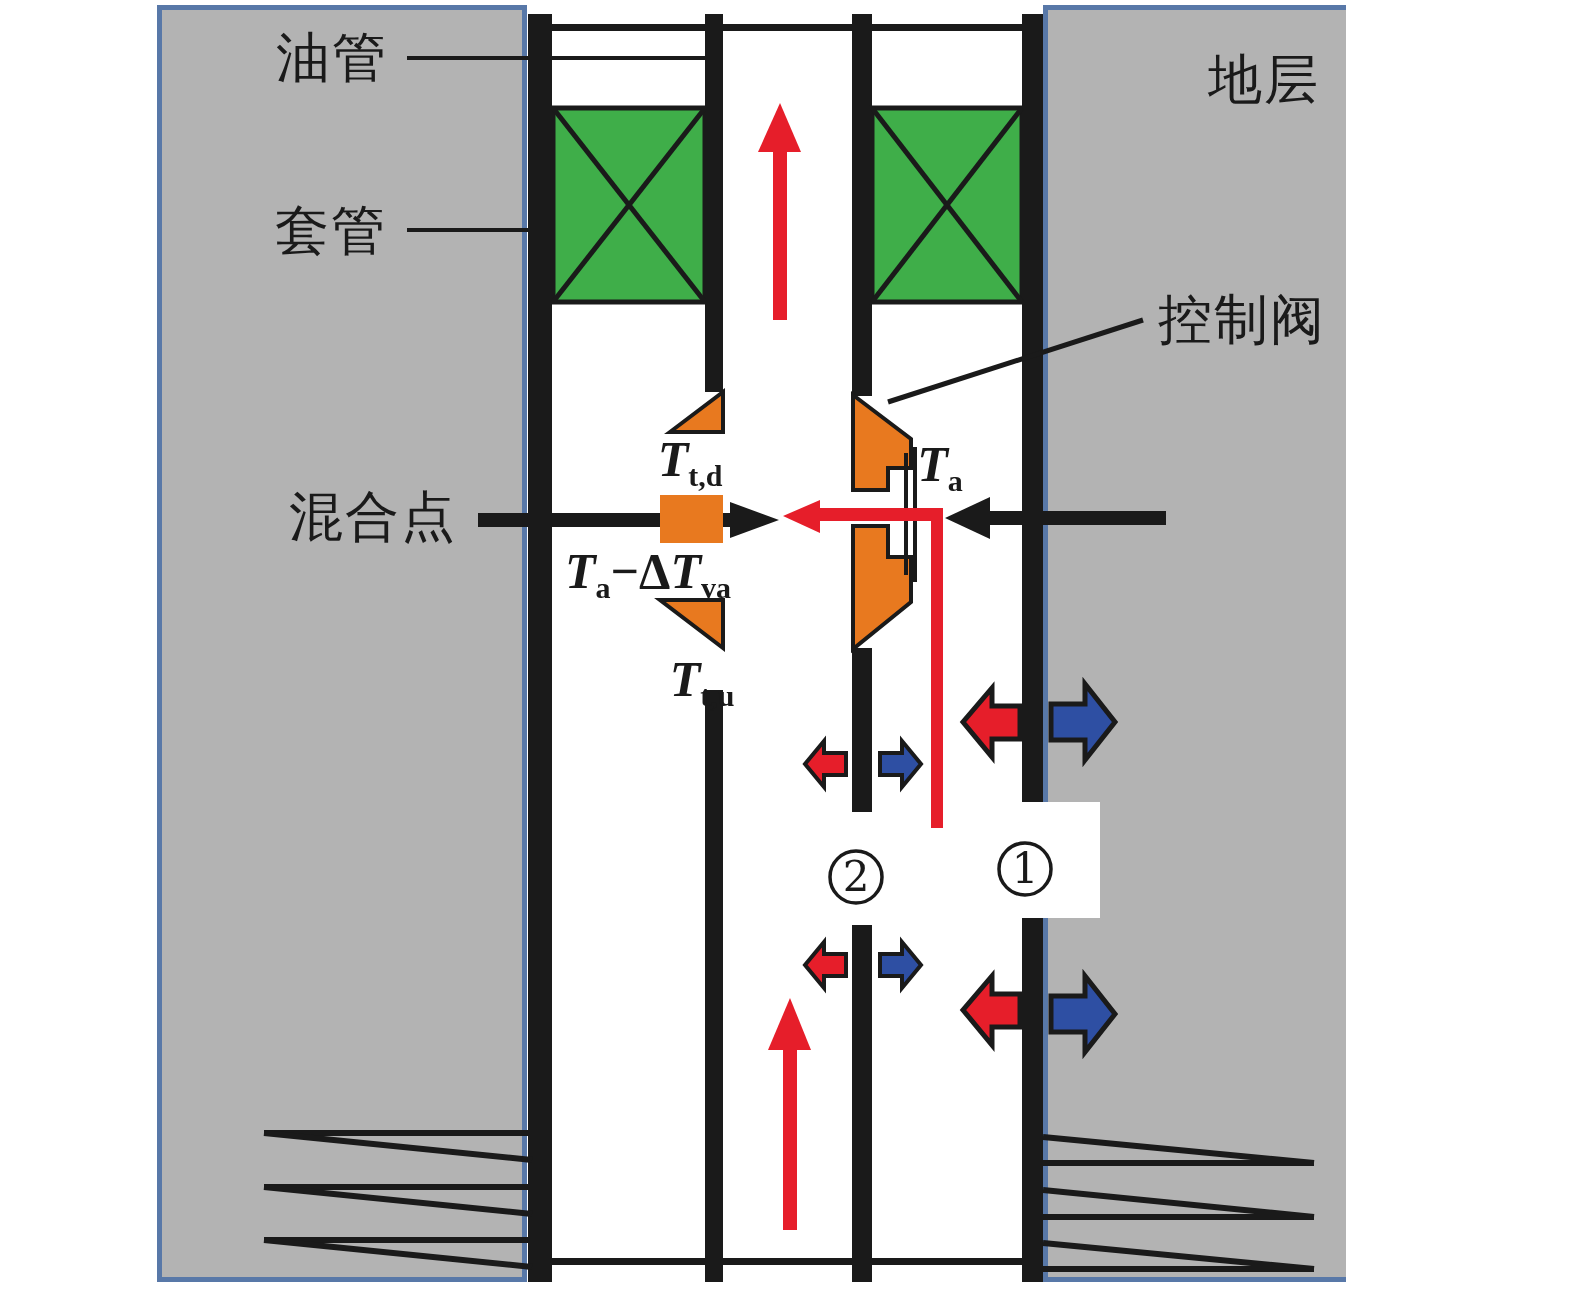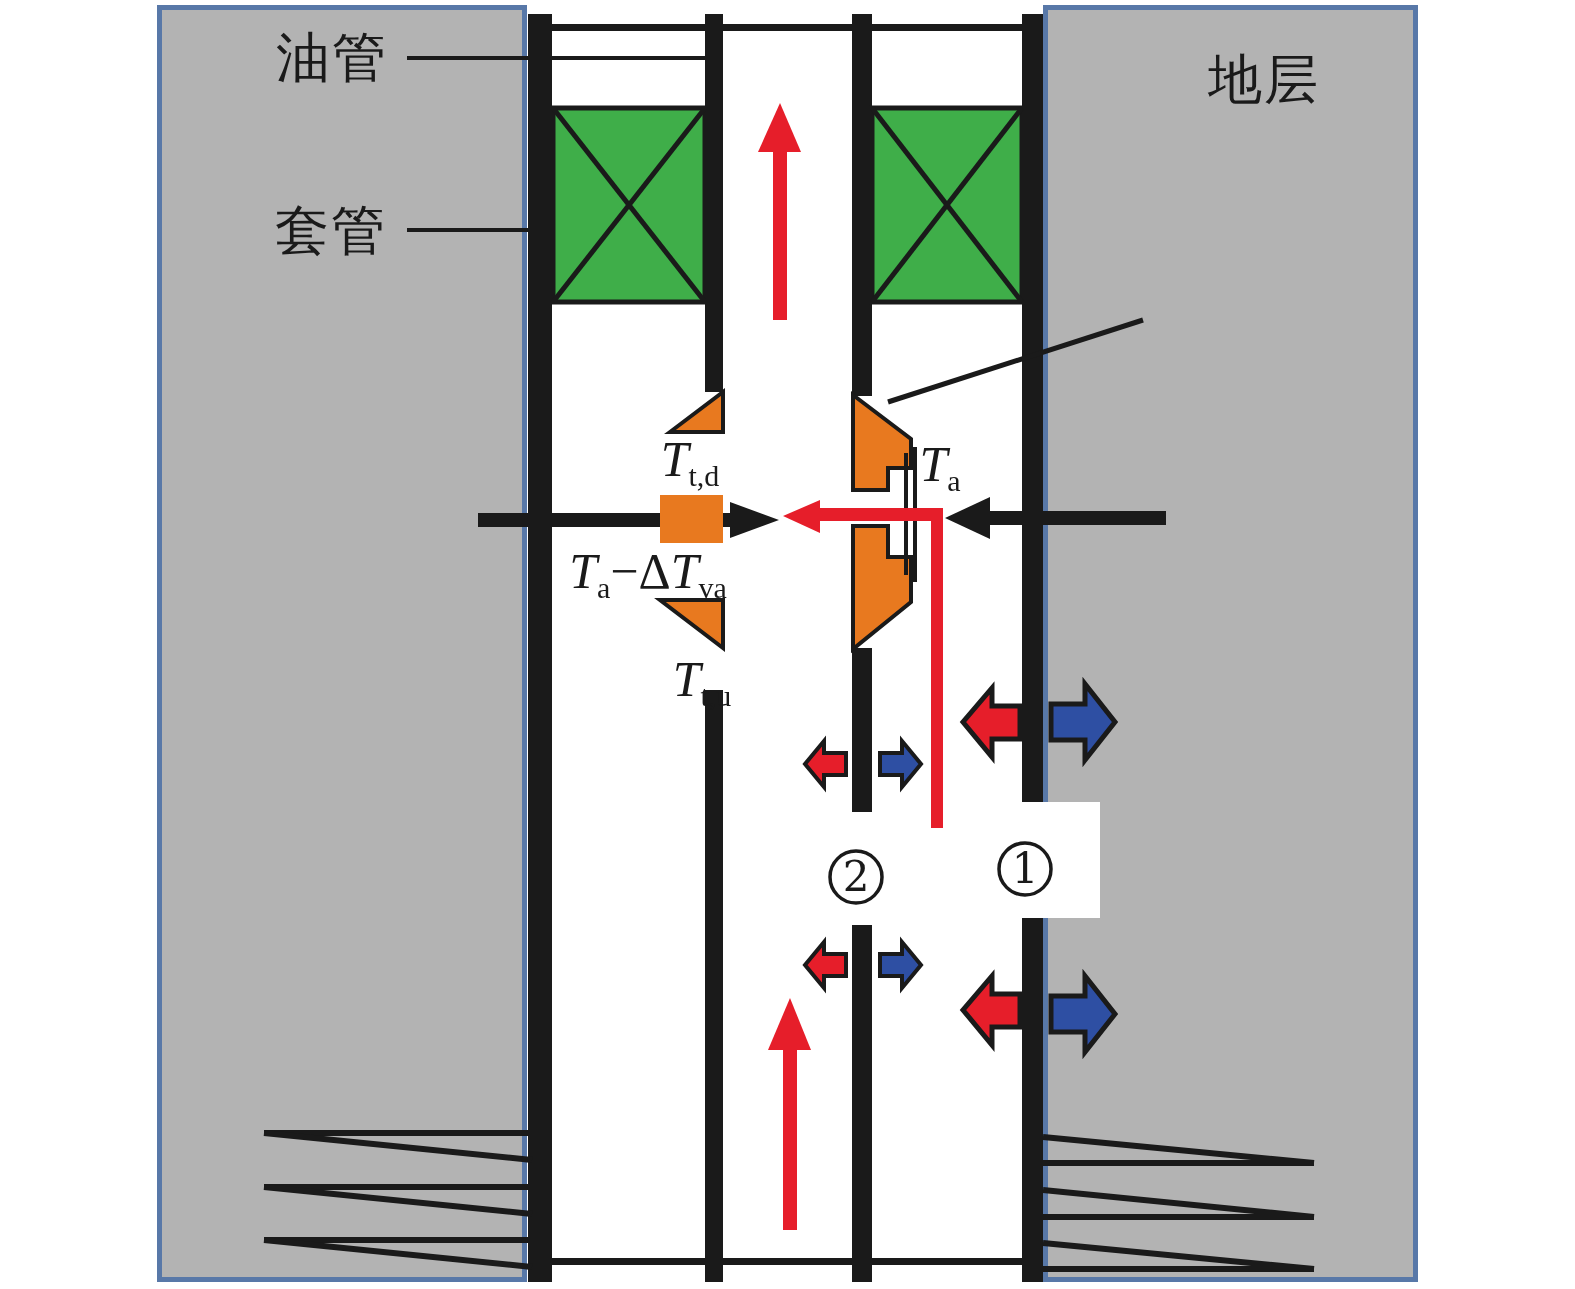--- a/index.html
+++ b/index.html
@@ -1,27 +1,27 @@
 <!DOCTYPE html>
 <html style="--formation-gray: #b3b3b3; --formation-border-blue: #5878a8; --packer-green: #3fae49; --valve-orange: #e8791f; --flow-red: #e61e2a; --heat-blue: #2e4fa3; --ink-black: #1a1a1a;"><head>
 <meta charset="utf-8">
 <style>
   html,body{margin:0;padding:0;background:#ffffff;}
   .stage{
-    position:relative;width:1575px;height:1289px;background:#ffffff;overflow:hidden;
+    position:relative;width:1346px;height:1289px;background:#ffffff;overflow:hidden;
     font-family:"Liberation Serif","DejaVu Serif",serif;color:var(--ink-black,#1a1a1a);
   }
   .stage svg{position:absolute;left:0;top:0;}
   .lbl{
     position:absolute;transform:translate(-50%,-50%);white-space:nowrap;
     font-size:54px;color:var(--ink-black,#1a1a1a);letter-spacing:2px;line-height:1;
   }
   .temp{
     position:absolute;transform:translate(-50%,-50%);white-space:nowrap;
-    font-size:50px;font-style:italic;line-height:1;
+    font-size:50px;font-style:italic;line-height:1;font-weight:bold;
   }
   .temp sub{font-style:normal;font-size:0.60em;line-height:0;vertical-align:-0.32em;letter-spacing:0;}
   .temp .upr{font-style:normal;}
   .marker{
     position:absolute;transform:translate(-50%,-50%);font-size:42px;line-height:1;
     font-family:"DejaVu Serif","Liberation Serif",serif;
   }
 </style>
 </head>
 <body>
@@ -135,20 +135,22 @@
 
   <g fill="#ffffff" stroke="var(--ink-black)" stroke-width="3.5">
     <circle cx="856" cy="877" r="26"></circle>
     <circle cx="1025" cy="869" r="26"></circle>
   </g>
 </svg>
 
 <div class="lbl" style="left:332px;top:58px">油管</div>
 <div class="lbl" style="left:331px;top:231px">套管</div>
 <div class="lbl" style="left:1264px;top:80px">地层</div>
+<div class="lbl" style="left:1242px;top:320px">控制阀</div>
+<div class="lbl" style="left:373px;top:517px">混合点</div>
 
 <div class="temp" style="left:690px;top:459px"><span>T</span><sub>t,d</sub></div>
 
 <div class="temp" style="left:940px;top:464px"><span>T</span><sub>a</sub></div>
 
 <div class="temp" style="left:648px;top:571px"><span>T</span><sub>a</sub><span class="upr">−Δ</span><span>T</span><sub>va</sub></div>
 
 <div class="temp" style="left:702px;top:679px"><span>T</span><sub>t,u</sub></div>
 
 <div class="marker" style="left:856px;top:877px">2</div>

